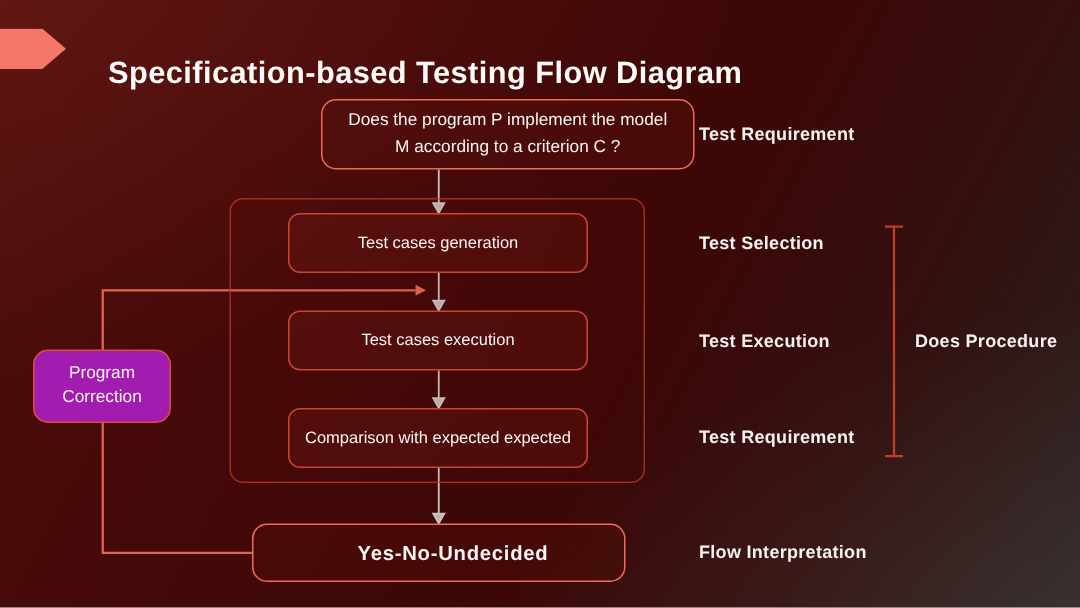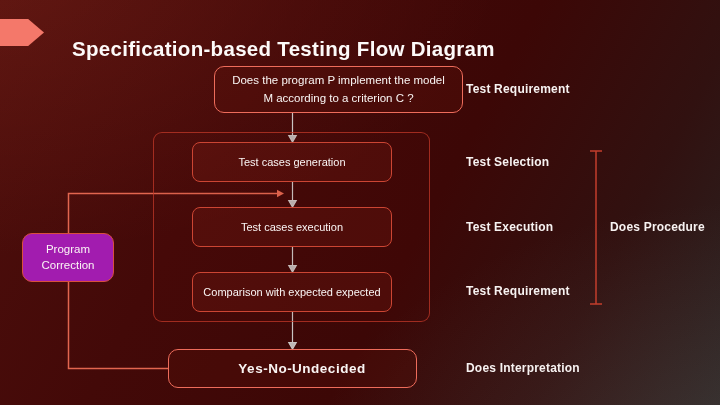--- a/index.html
+++ b/index.html
@@ -133,14 +133,14 @@
 </div>
 
 <div class="box side-box">
   <span>Program Correction</span>
 </div>
 
 <span class="phase-label lbl-requirement">Test Requirement</span>
 <span class="phase-label lbl-selection">Test Selection</span>
 <span class="phase-label lbl-execution">Test Execution</span>
 <span class="phase-label lbl-satisfaction">Test Requirement</span>
-<span class="phase-label lbl-interpretation">Does Interpretation</span>
+<span class="phase-label lbl-interpretation">Flow Interpretation</span>
 <span class="phase-label lbl-procedure">Does Procedure</span>
 
 </body></html>

